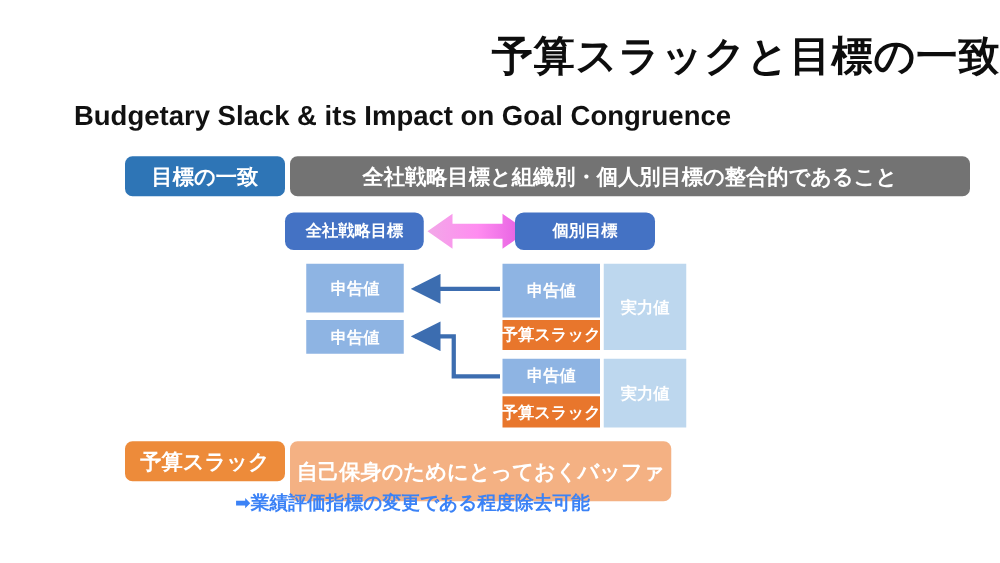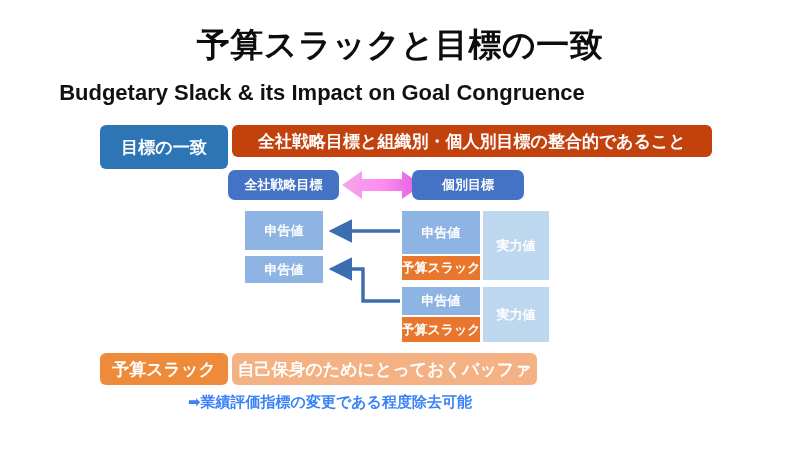--- a/index.html
+++ b/index.html
@@ -15,21 +15,21 @@
     font-family: "Liberation Sans", "DejaVu Sans", sans-serif;
     color: #111111;
     -webkit-font-smoothing: antialiased;
   }
 
   
   #title {
     position: absolute;
     left: 0; top: 26px;
     width: 800px;
-    text-align: center;
+    text-align: right;
     font-size: 33px;
     font-weight: bold;
     letter-spacing: 0.5px;
     color: #0d0d0d;
     line-height: 1.15;
   }
   #subtitle {
     position: absolute;
     left: 0; top: 80px;
     width: 644px;
@@ -64,26 +64,26 @@
     border-radius: 6px;
     color: #ffffff;
     font-weight: bold;
     font-size: 17px;
     box-sizing: border-box;
     white-space: nowrap;
     margin-left: 4px;
   }
 
   #row-goal { left: 100px; top: 125px; }
-  #row-goal .def-tag  { width: 128px; height: 44px; background: #2e75b6; }
-  #row-goal .def-body { width: 480px; height: 32px; background: #c2410c; }
+  #row-goal .def-tag  { width: 128px; height: 32px; background: #2e75b6; }
+  #row-goal .def-body { width: 544px; height: 32px; background: #737373; }
 
   #row-slack { left: 100px; top: 353px; }
   #row-slack .def-tag  { width: 128px; height: 32px; background: #ed8b3a; }
-  #row-slack .def-body { width: 305px; height: 32px; background: #f4b183; }
+  #row-slack .def-body { width: 305px; height: 48px; background: #f4b183; }
 
   
   .pill {
     position: absolute;
     display: flex;
     align-items: center;
     justify-content: center;
     background: #4472c4;
     color: #ffffff;
     font-weight: bold;

